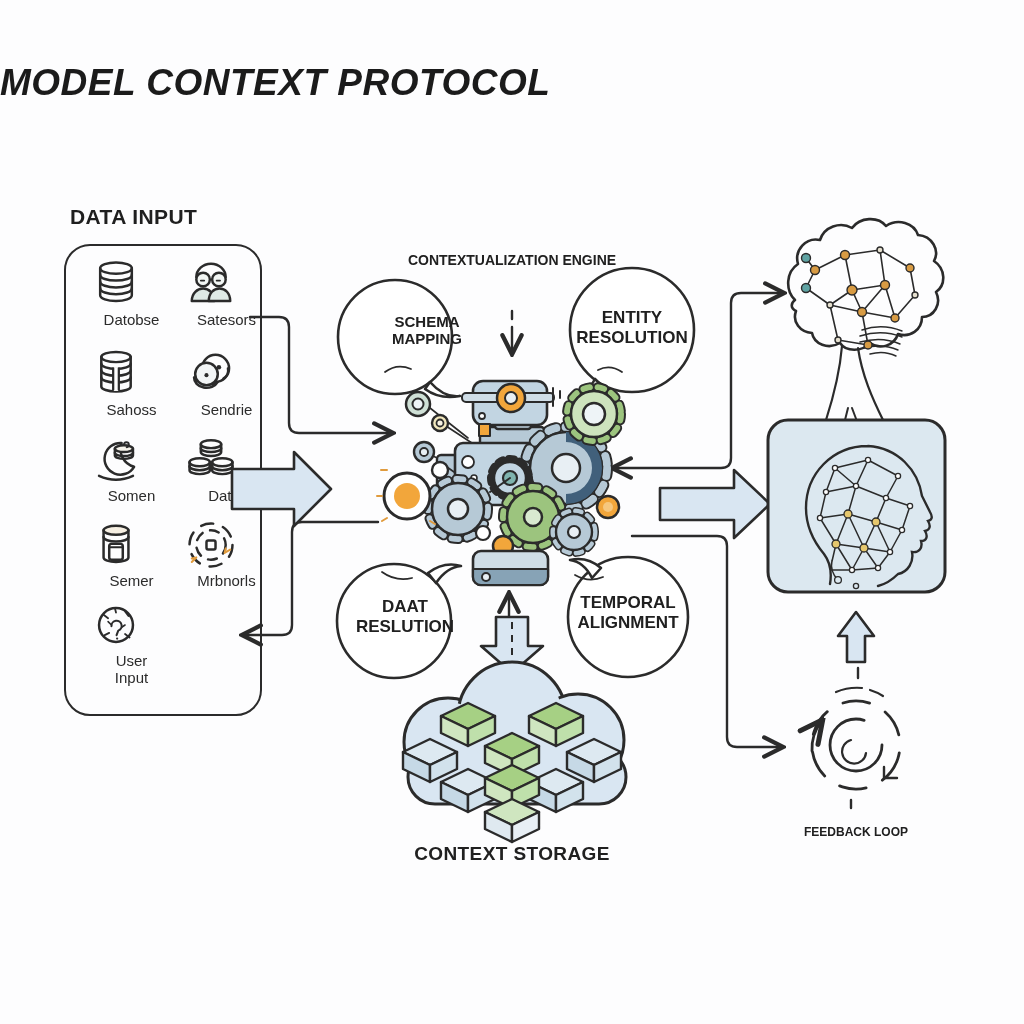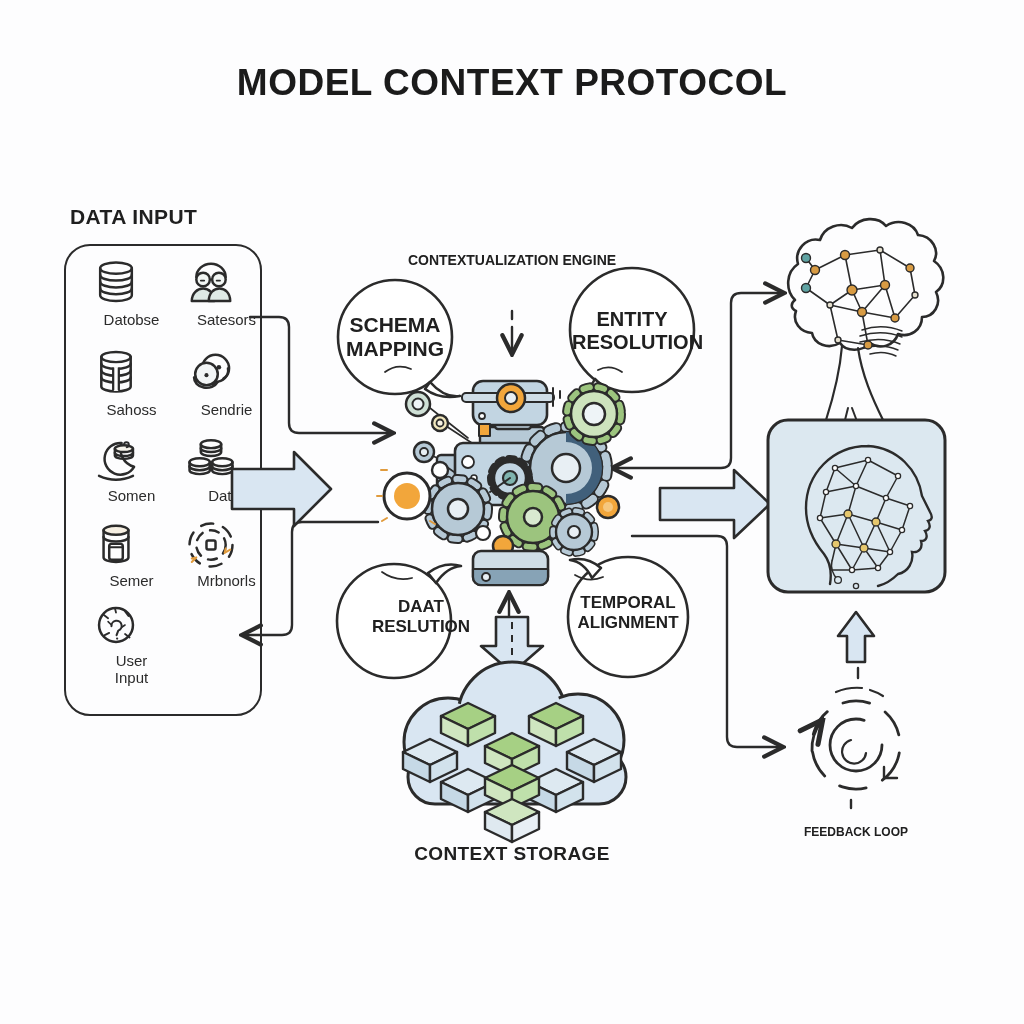--- a/index.html
+++ b/index.html
@@ -1,21 +1,21 @@
 <!DOCTYPE html>
 <html><head>
 <meta charset="utf-8">
 <style>
   html,body{margin:0;padding:0;background:#fff;}
   .stage{position:relative;width:1024px;height:1024px;background:#fdfdfe;overflow:hidden;
          font-family:"Liberation Sans",sans-serif;color:#1f1f1f;}
   .layer{position:absolute;left:0;top:0;pointer-events:none;}
   .label{position:absolute;font-weight:700;text-align:center;line-height:1.16;color:#202020;z-index:5;}
-  .title{position:absolute;top:62px;left:0;right:0;text-align:center;font-size:37px;font-weight:700;
-         letter-spacing:.5px;color:#1b1b1b;z-index:5;}
+  .title{position:absolute;top:62px;left:0;right:0;text-align:left;font-size:37px;font-weight:700;
+         letter-spacing:.5px;color:#1b1b1b;z-index:5;font-style:italic;}
   .panel-heading{position:absolute;left:70px;top:205px;font-size:21px;font-weight:700;letter-spacing:.4px;z-index:5;}
   .panel{position:absolute;left:64px;top:244px;width:198px;height:472px;border:2.6px solid #2b2b2b;
          border-radius:26px;box-sizing:border-box;z-index:1;background:transparent;}
   .panel-grid{display:grid;grid-template-columns:1fr 1fr;grid-template-rows:90px 86px 85px 80px 112px;
               padding:12px 2px 0 2px;}
   .cell{display:flex;flex-direction:column;align-items:center;justify-content:flex-start;}
   .cell svg{width:52px;height:52px;flex:0 0 auto;}
   .cap{font-size:15px;font-weight:400;color:#2b2b2b;text-align:center;line-height:1.12;margin-top:2px;padding-left:32px;}
   .ico{stroke:#2b2b2b;stroke-width:2.2;fill:none;stroke-linecap:round;stroke-linejoin:round;}
 </style>
@@ -412,21 +412,21 @@
       <path d="M-20 -53 a55 55 0 0 1 26 -4 M14 -55 a55 55 0 0 1 13 6" stroke-width="2.2"></path>
       <path d="M28 22 v11 h13" stroke-width="2.4"></path>
     </g>
   </svg>
 
   <div class="title">MODEL CONTEXT PROTOCOL</div>
   <div class="panel-heading">DATA INPUT</div>
 
   <div class="label" style="left:402px;top:252px;width:220px;font-size:14px;">CONTEXTUALIZATION ENGINE</div>
 
-  <div class="label" style="left:340px;top:313px;width:110px;font-size:21px;">SCHEMA MAPPING</div>
-  <div class="label" style="left:572px;top:308px;width:120px;font-size:20px;">ENTITY RESOLUTION</div>
-  <div class="label" style="left:338px;top:597px;width:134px;font-size:17px;padding-left:16px;">DAAT RESLUTION</div>
+  <div class="label" style="left:340px;top:313px;width:110px;font-size:15px;padding-left:32px;">SCHEMA MAPPING</div>
+  <div class="label" style="left:572px;top:308px;width:120px;font-size:17px;">ENTITY RESOLUTION</div>
+  <div class="label" style="left:338px;top:597px;width:134px;font-size:17px;">DAAT RESLUTION</div>
   <div class="label" style="left:564px;top:593px;width:128px;font-size:17px;">TEMPORAL ALIGNMENT</div>
 
   <div class="label" style="left:412px;top:843px;width:200px;font-size:19px;letter-spacing:.4px;">CONTEXT STORAGE</div>
   <div class="label" style="left:800px;top:826px;width:112px;font-size:12px;">FEEDBACK LOOP</div>
 
 </div>
 
 </body></html>

